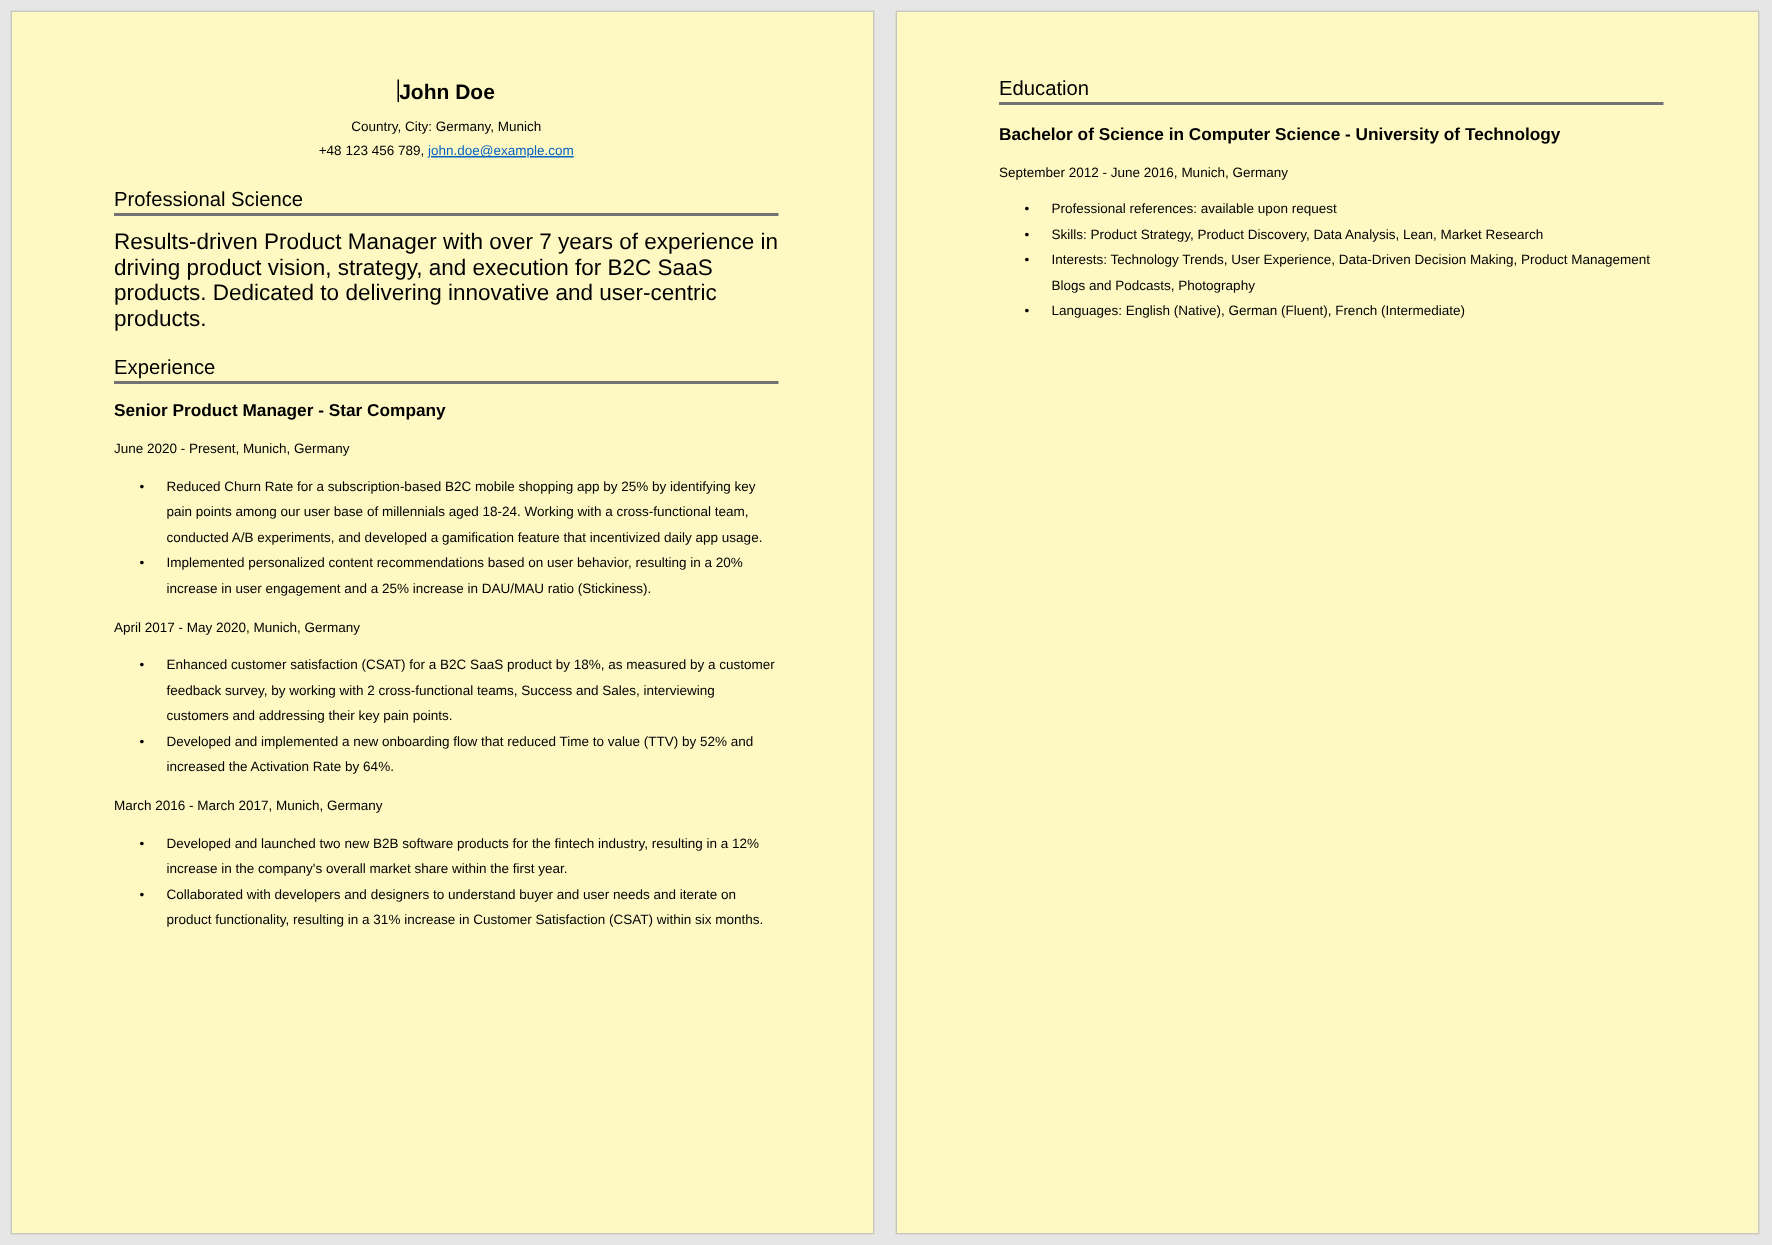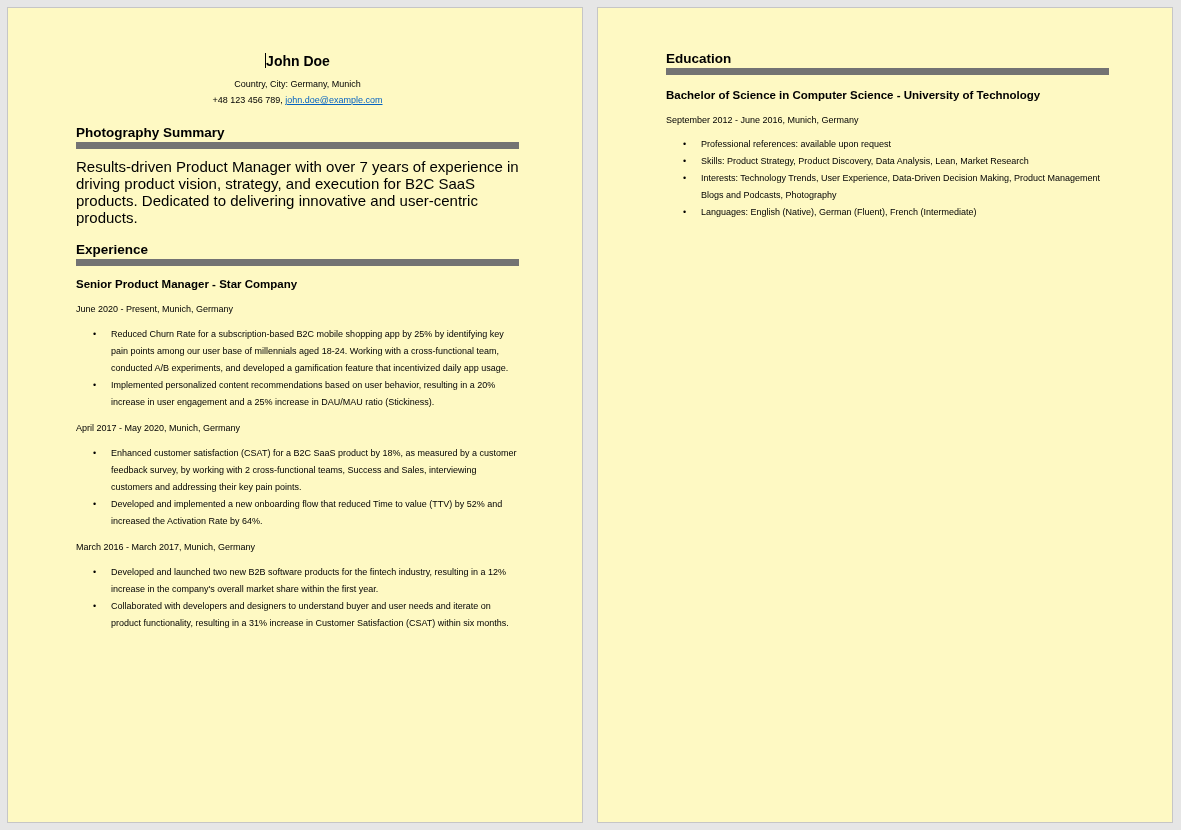--- a/index.html
+++ b/index.html
@@ -14,42 +14,42 @@
   #page1 { left:7px; }
   #page2 { left:597px; }
   .content { position:absolute; left:68px; width:443px; }
   .name {
     text-align:center; font-size:14px; font-weight:bold; margin-top:43px; height:20px; line-height:20px;
   }
   .caret { display:inline-block; width:1px; height:15px; background:#000; vertical-align:-2px; margin-right:0px; }
   .contact { text-align:center; font-size:9px; line-height:16px; }
   .contact a { color:#0563c1; text-decoration:underline; }
   .section-title {
-    font-size:13.5px; font-weight:bold; border-bottom:7px solid #737373; padding-bottom:1px; line-height:17px;
+    font-size:13.5px; font-weight:normal; border-bottom:2px solid #737373; padding-bottom:1px; line-height:17px;
   }
   .para { font-size:15px; line-height:17px; }
   .job-title { font-size:11.5px; font-weight:bold; line-height:16px; }
   .dates { font-size:9px; line-height:14px; }
   ul { margin:0; padding:0; list-style:none; }
   li { position:relative; padding-left:35px; font-size:9px; line-height:17px; }
   li .bullet { position:absolute; left:17px; top:0; font-size:9px; }
   .info li { line-height:17px; }
 </style>
 </head>
 <body>
 
 <div class="page" id="page1">
   <div class="content">
     <div class="name"><span class="caret"></span><span>John Doe</span></div>
     <div class="contact" style="margin-top:5px;">Country, City: Germany, Munich</div>
     <div class="contact">
       <span>+48 123 456 789, </span><a>john.doe@example.com</a>
     </div>
 
-    <div class="section-title" style="margin-top:16px;">Photography Summary</div>
+    <div class="section-title" style="margin-top:16px;">Professional Science</div>
     <div class="para" style="margin-top:9px;">Results-driven Product Manager with over 7 years of experience in driving product vision, strategy, and execution for B2C SaaS products. Dedicated to delivering innovative and user-centric products.</div>
 
     <div class="section-title" style="margin-top:15px;">Experience</div>
 
     <div>
       <div class="job-title" style="margin-top:10px;">Senior Product Manager - Star Company</div>
       <div class="dates" style="margin-top:10px;">June 2020 - Present, Munich, Germany</div>
       <ul style="margin-top:10px;">
         <li><span class="bullet">•</span><span>Reduced Churn Rate for a subscription-based B2C mobile shopping app by 25% by identifying key pain points among our user base of millennials aged 18-24. Working with a cross-functional team, conducted A/B experiments, and developed a gamification feature that incentivized daily app usage.</span></li>
         <li><span class="bullet">•</span><span>Implemented personalized content recommendations based on user behavior, resulting in a 20% increase in user engagement and a 25% increase in DAU/MAU ratio (Stickiness).</span></li>

